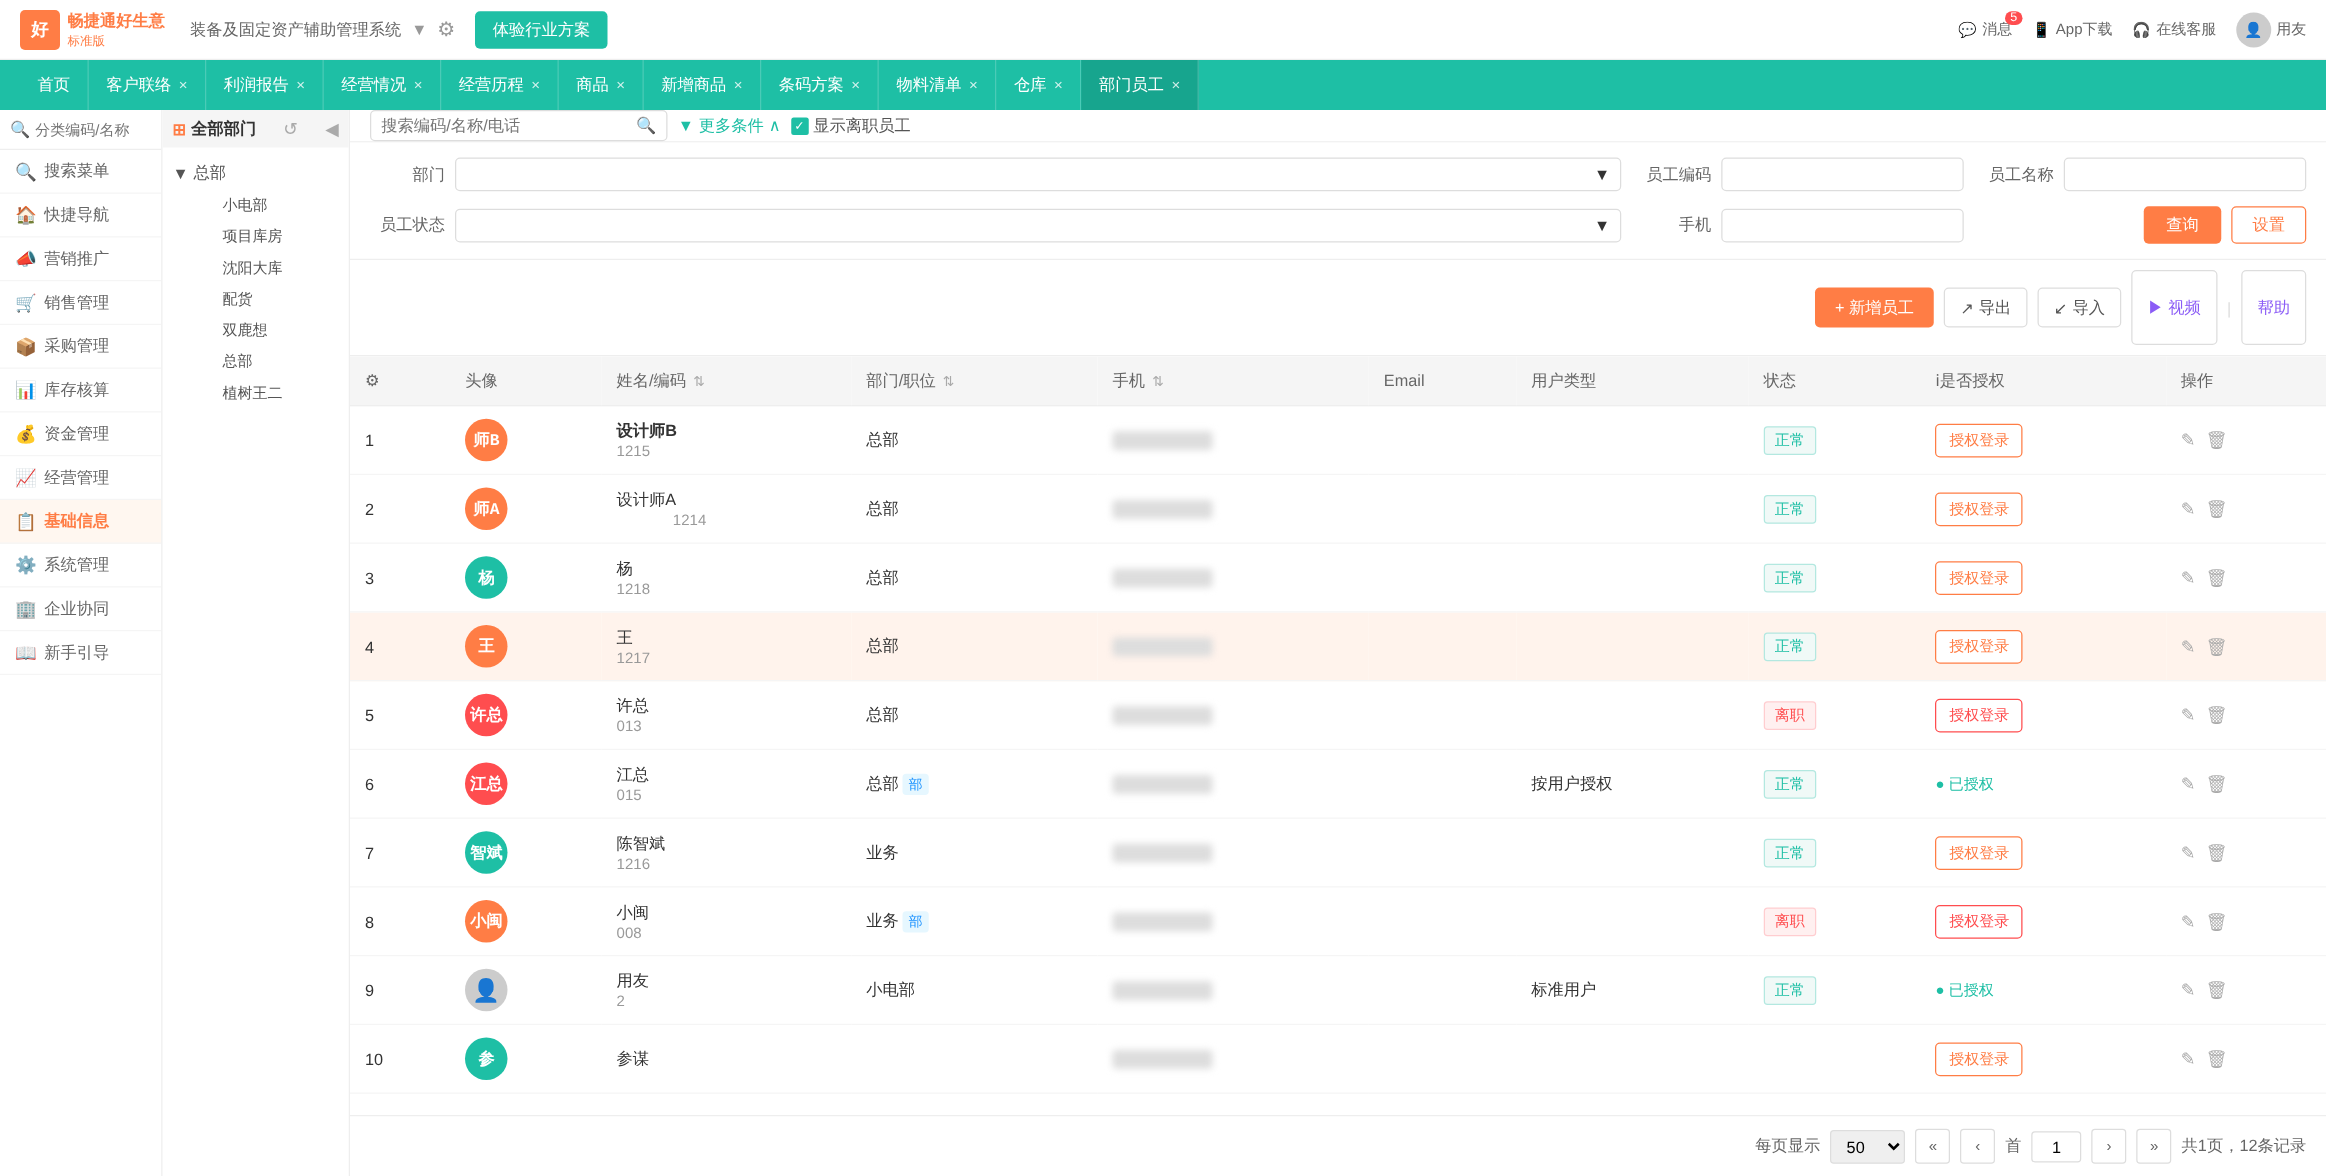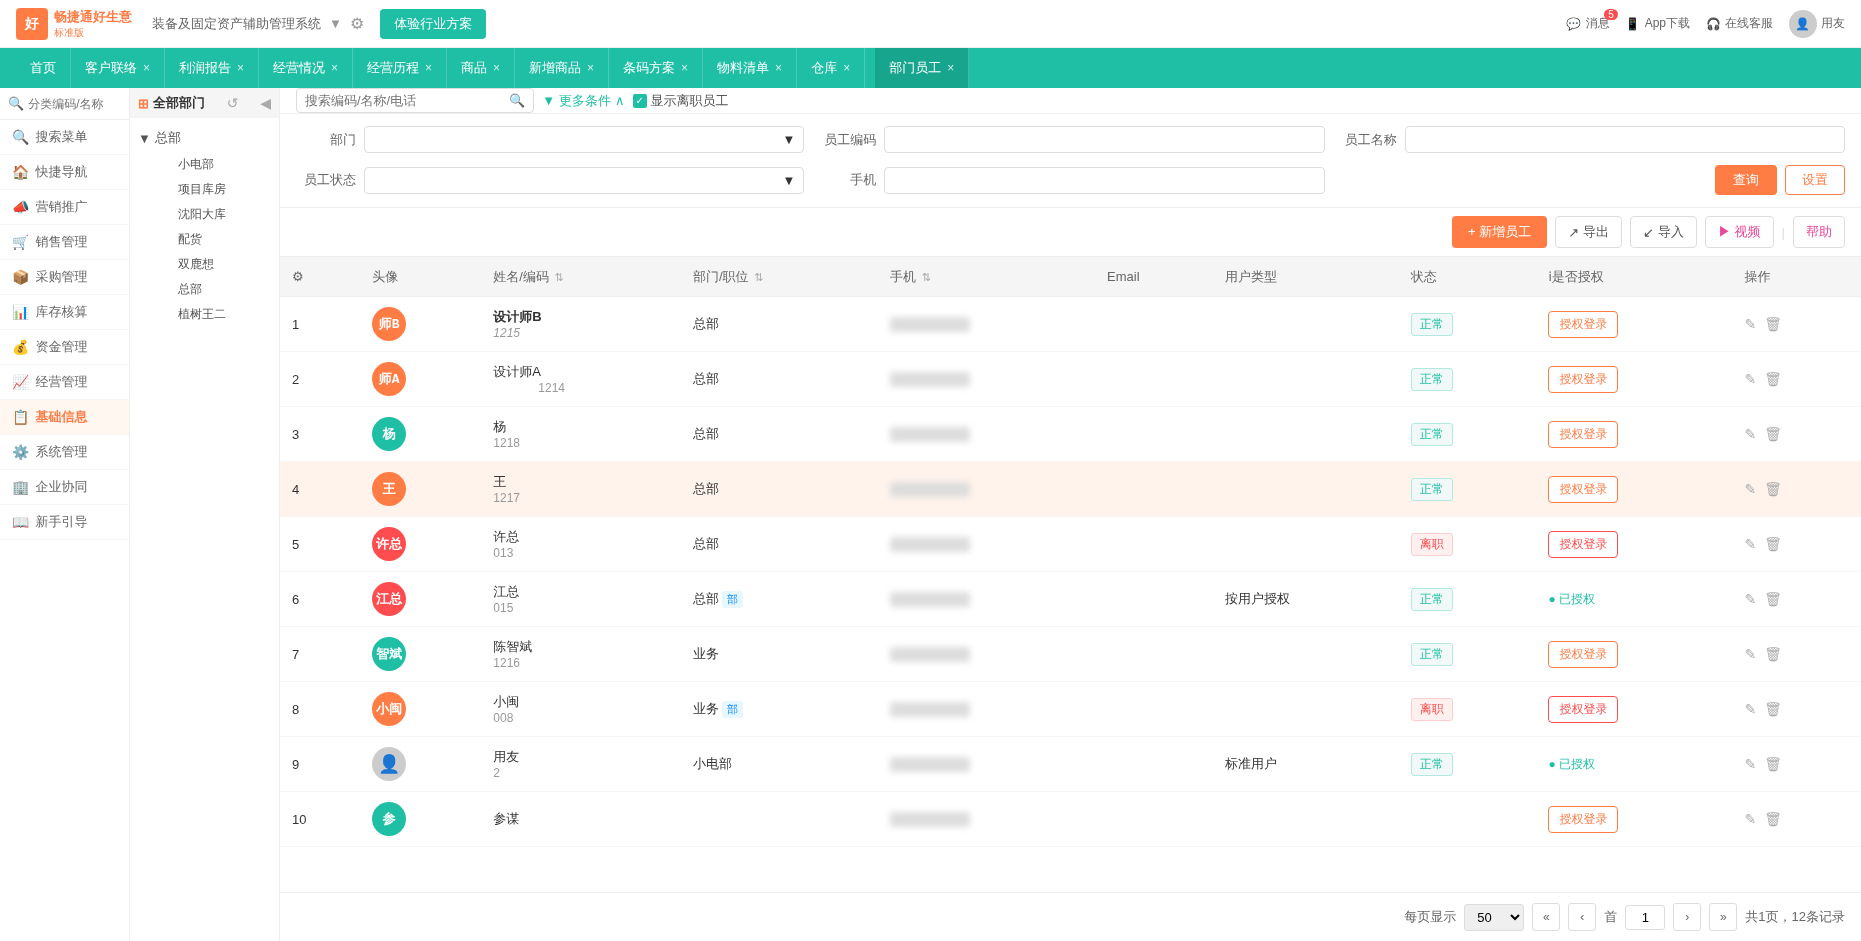--- a/index.html
+++ b/index.html
@@ -23,21 +23,21 @@
     .nav-tabs {
       background: #1ebfa5; display: flex; align-items: center;
       padding: 0 16px; height: 40px; overflow-x: auto;
     }
     .nav-tab {
       color: #fff; padding: 0 14px; height: 40px; display: flex; align-items: center;
       cursor: pointer; font-size: 13px; white-space: nowrap; gap: 4px;
       border-right: 1px solid rgba(255,255,255,0.2);
     }
     .nav-tab:first-child { border-left: none; }
-    .nav-tab.active { background: #17a58e; margin-left: 10px; }
+    .nav-tab.active { background: #17a58e; }
     .nav-tab-close { font-size: 12px; opacity: 0.8; cursor: pointer; margin-left: 2px; }
 
     
     .main-layout { display: flex; height: calc(100vh - 88px); }
 
     
     .sidebar {
       width: 130px; background: #fff; border-right: 1px solid #eee;
       overflow-y: auto; flex-shrink: 0;
     }
@@ -78,21 +78,21 @@
     }
     .search-input-wrap input { border: none; outline: none; font-size: 13px; width: 200px; }
     .filter-more { display: flex; align-items: center; gap: 4px; color: #1ebfa5; cursor: pointer; font-size: 13px; }
     .show-resigned { display: flex; align-items: center; gap: 4px; font-size: 13px; color: #555; cursor: pointer; }
     .checkbox-checked { width: 14px; height: 14px; background: #1ebfa5; border-radius: 2px; display: flex; align-items: center; justify-content: center; color: #fff; font-size: 10px; }
 
     
     .advanced-filter {
       background: #fff; padding: 12px 16px;
       border-bottom: 1px solid #eee;
-      display: grid; grid-template-columns: 1fr 1fr 1fr; gap: 12px;
+      display: grid; grid-template-columns: 1fr; gap: 12px;
     }
     .filter-row { display: flex; align-items: center; gap: 8px; }
     .filter-label { font-size: 13px; color: #666; white-space: nowrap; min-width: 60px; text-align: right; }
     .filter-input {
       border: 1px solid #ddd; border-radius: 4px; padding: 5px 8px;
       font-size: 13px; flex: 1; outline: none;
     }
     .filter-select-wrap {
       border: 1px solid #ddd; border-radius: 4px; padding: 5px 8px;
       font-size: 13px; flex: 1; display: flex; align-items: center; justify-content: space-between;
@@ -103,21 +103,21 @@
     .btn-set { background: #fff; color: #ff7d45; border: 1px solid #ff7d45; border-radius: 4px; padding: 5px 16px; cursor: pointer; font-size: 13px; }
 
     
     .table-toolbar {
       background: #fff; padding: 8px 16px;
       display: flex; align-items: center; justify-content: flex-end;
       gap: 8px; border-bottom: 1px solid #eee;
     }
     .btn-add { background: #ff7d45; color: #fff; border: none; border-radius: 4px; padding: 7px 16px; cursor: pointer; font-size: 13px; display: flex; align-items: center; gap: 4px; }
     .btn-export, .btn-import { background: #fff; border: 1px solid #ddd; border-radius: 4px; padding: 6px 12px; cursor: pointer; font-size: 13px; color: #555; display: flex; align-items: center; gap: 4px; }
-    .btn-view { background: #fff; border: 1px solid #ddd; border-radius: 4px; padding: 6px 12px; cursor: pointer; font-size: 13px; color: #ec4899; }
+    .btn-view { background: #fff; border: 1px solid #ddd; border-radius: 4px; padding: 20px 12px; cursor: pointer; font-size: 13px; color: #8b5cf6; }
 
     
     .table-wrap { flex: 1; overflow-y: auto; background: #fff; }
     table { width: 100%; border-collapse: collapse; }
     thead tr { background: #f5f5f5; }
     th { padding: 10px 12px; font-size: 13px; color: #666; font-weight: normal; border-bottom: 1px solid #eee; text-align: left; white-space: nowrap; }
     td { padding: 10px 12px; font-size: 13px; color: #333; border-bottom: 1px solid #f5f5f5; }
     tr.highlight { background: #fff3ec; }
 
     .avatar-circle {
@@ -396,21 +396,21 @@
               </tr>
             </thead>
             <tbody id="table-body">
             <tr>
                   <td>1</td>
                   <td>
                     <div class="avatar-circle" style="background: rgb(255, 125, 69);">师B</div>
                   </td>
                   <td>
                     <div style="font-weight:700;">设计师B</div>
-                    <div style="color:#999;font-size:12px;font-style:italic;">1215</div>
+                    <div style="color:#999;font-size:12px;">1215</div>
                   </td>
                   <td><span>总部</span></td>
                   <td><span class="blurred" style="display: inline-block; min-width: 80px;">138****8888</span></td>
                   <td></td>
                   <td></td>
                   <td><span class="status-badge status-normal">正常</span></td>
                   <td><button class="btn-authorize">授权登录</button></td>
                   <td>
                     <div class="op-icons">
     <span class="op-icon">✎</span>

